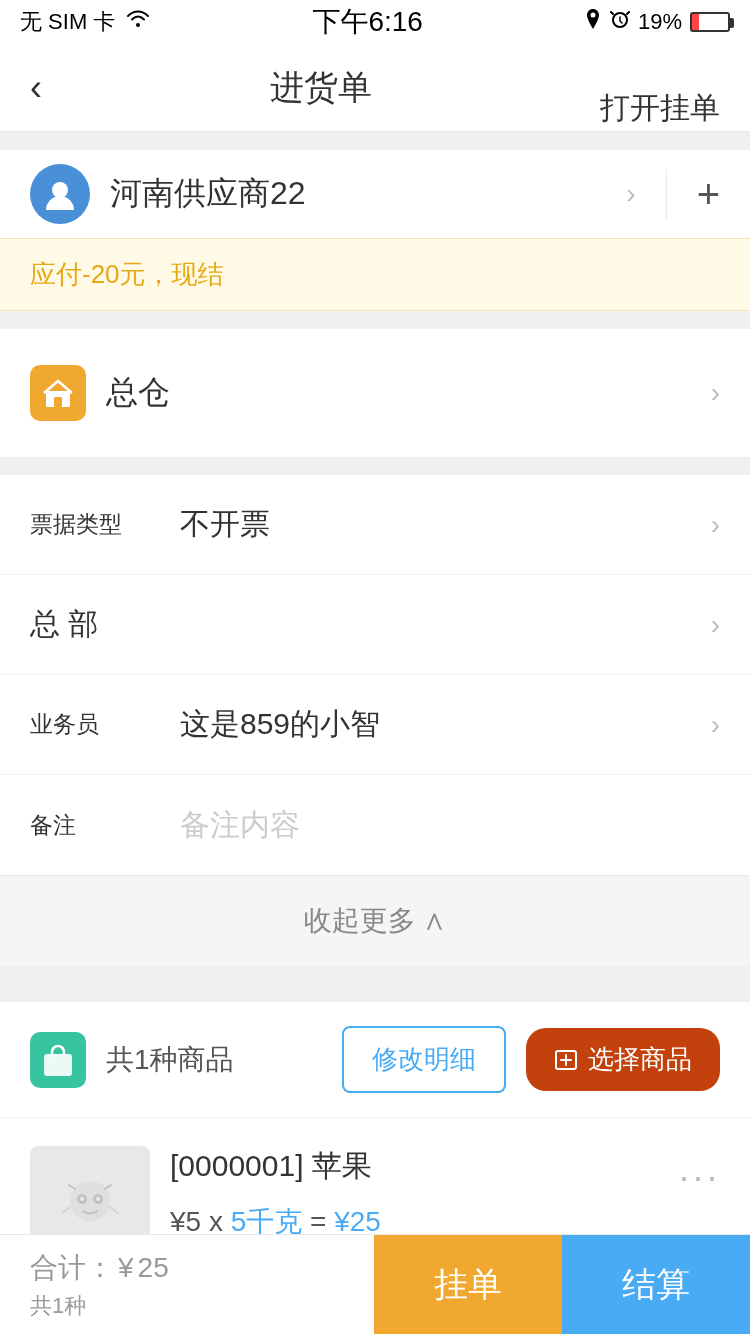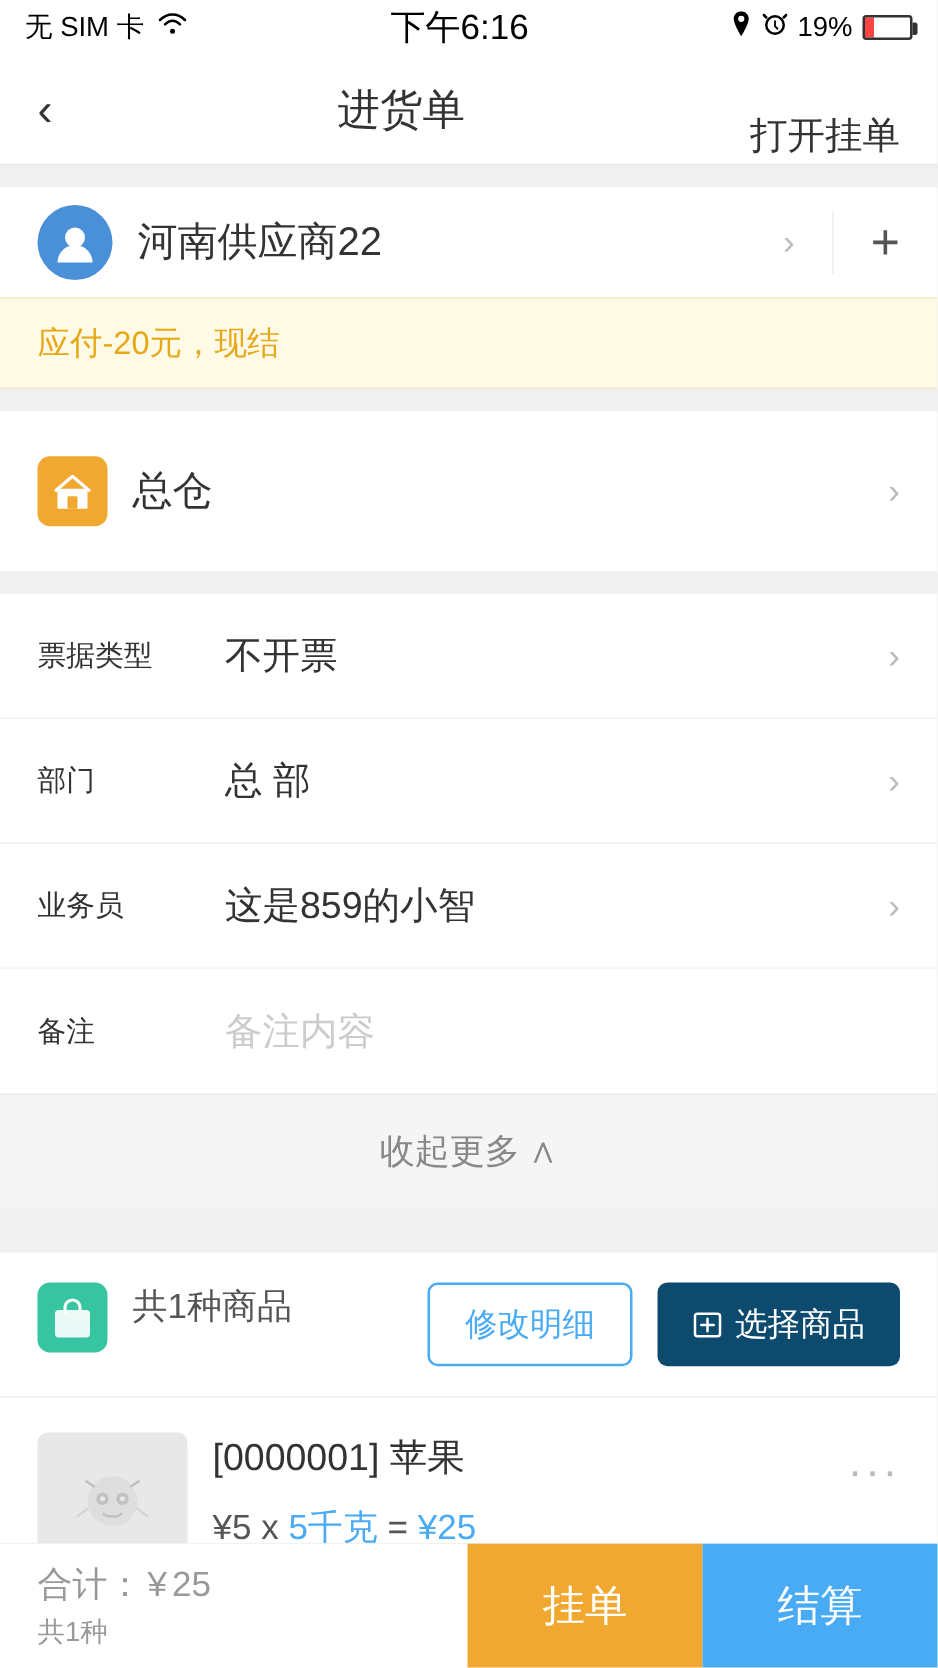--- a/index.html
+++ b/index.html
@@ -186,20 +186,21 @@
       color: #888;
       cursor: pointer;
       border-top: 1px solid #e8e8e8;
       font-family: Liberation Serif, serif;
     }
 
     
     .product-header {
       background: #fff;
       display: flex;
+      align-items: center;
       padding: 24px 30px;
       gap: 20px;
       margin-top: 18px;
     }
     .product-icon-wrap {
       width: 56px;
       height: 56px;
       border-radius: 10px;
       background: #36c5a0;
       display: flex;
@@ -215,24 +216,24 @@
     .btn-outline {
       border: 2px solid #4aabf5;
       color: #4aabf5;
       background: #fff;
       border-radius: 8px;
       padding: 14px 28px;
       font-size: 26px;
       cursor: pointer;
     }
     .btn-primary {
-      background: #0c4a6e;
+      background: #c2410c;
       color: #fff;
       border: none;
-      border-radius: 8px;
+      border-radius: 20px;
       padding: 14px 28px;
       font-size: 26px;
       display: flex;
       align-items: center;
       gap: 10px;
       cursor: pointer;
     }
 
     
     .product-item {
@@ -405,21 +406,20 @@
   </div>
 </div>
 
 <div class="form-section">
   <div class="form-row">
     <span class="form-label">票据类型</span>
     <span class="form-value">不开票</span>
     <span class="chevron-icon">›</span>
   </div>
   <div class="form-row">
-    <span class="form-label">部门</span>
     <span class="form-value">总 部</span>
     <span class="chevron-icon">›</span>
   </div>
   <div class="form-row">
     <span class="form-label">业务员</span>
     <span class="form-value">这是859的小智</span>
     <span class="chevron-icon">›</span>
   </div>
   <div class="form-row">
     <span class="form-label">备注</span>

